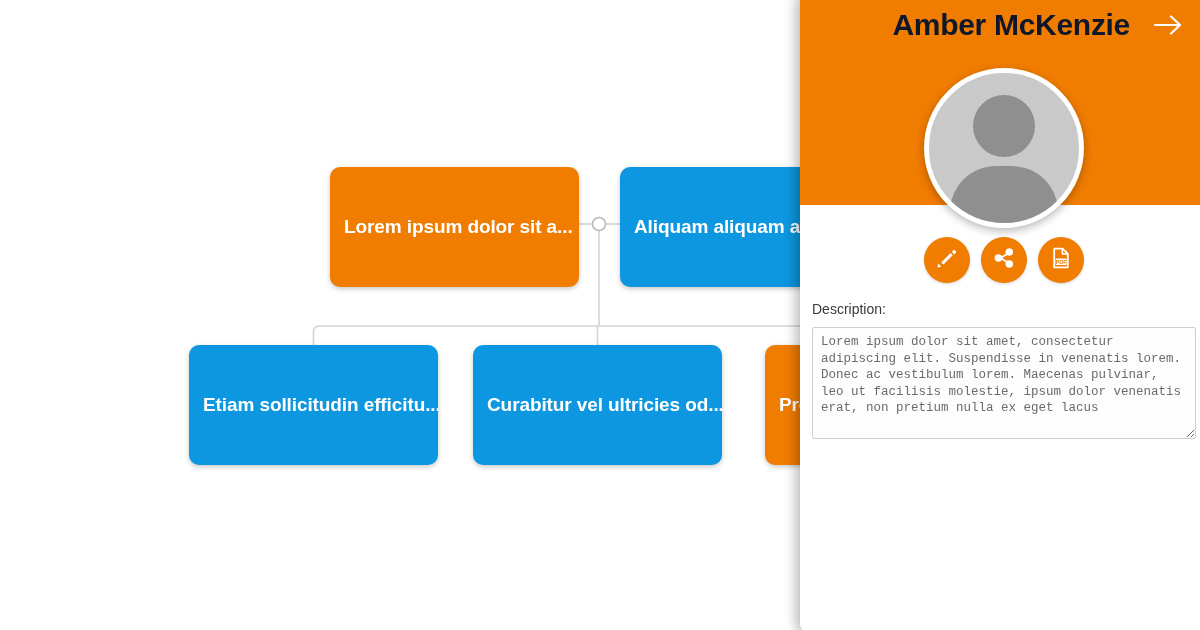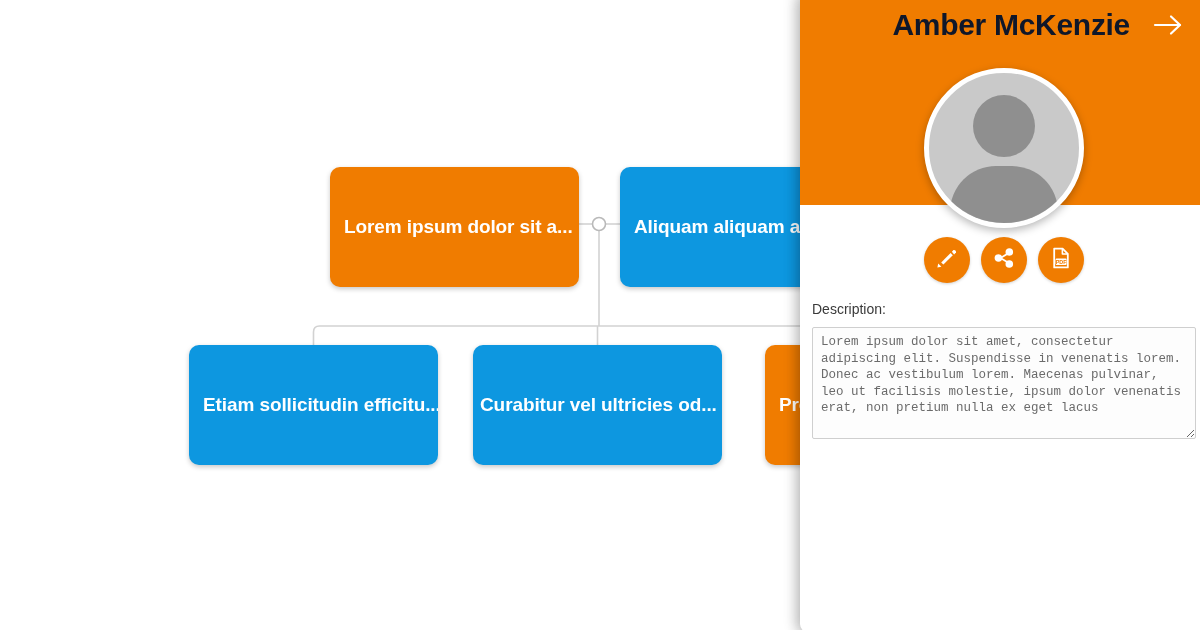--- a/index.html
+++ b/index.html
@@ -46,21 +46,21 @@
     font-weight: bold;
     white-space: nowrap;
     letter-spacing: -0.1px;
   }
   .node.orange { background: #F07C00; text-align: right; }
   .node.blue   { background: #0D97E0; }
 
   #node-root      { left: 330px; top: 167px; width: 249px; height: 120px; }
   #node-sibling-1 { left: 620px; top: 167px; width: 249px; height: 120px; }
   #node-child-1   { left: 189px; top: 345px; width: 249px; height: 120px; }
-  #node-child-2   { left: 473px; top: 345px; width: 249px; height: 120px; padding-left: 7px; }
+  #node-child-2   { left: 473px; top: 345px; width: 249px; height: 120px; }
   #node-child-3   { left: 765px; top: 345px; width: 249px; height: 120px; }
 
   
   #detail-panel {
     position: absolute;
     left: 800px;
     top: -8px;
     width: 408px;
     height: 640px;
     background: #ffffff;

